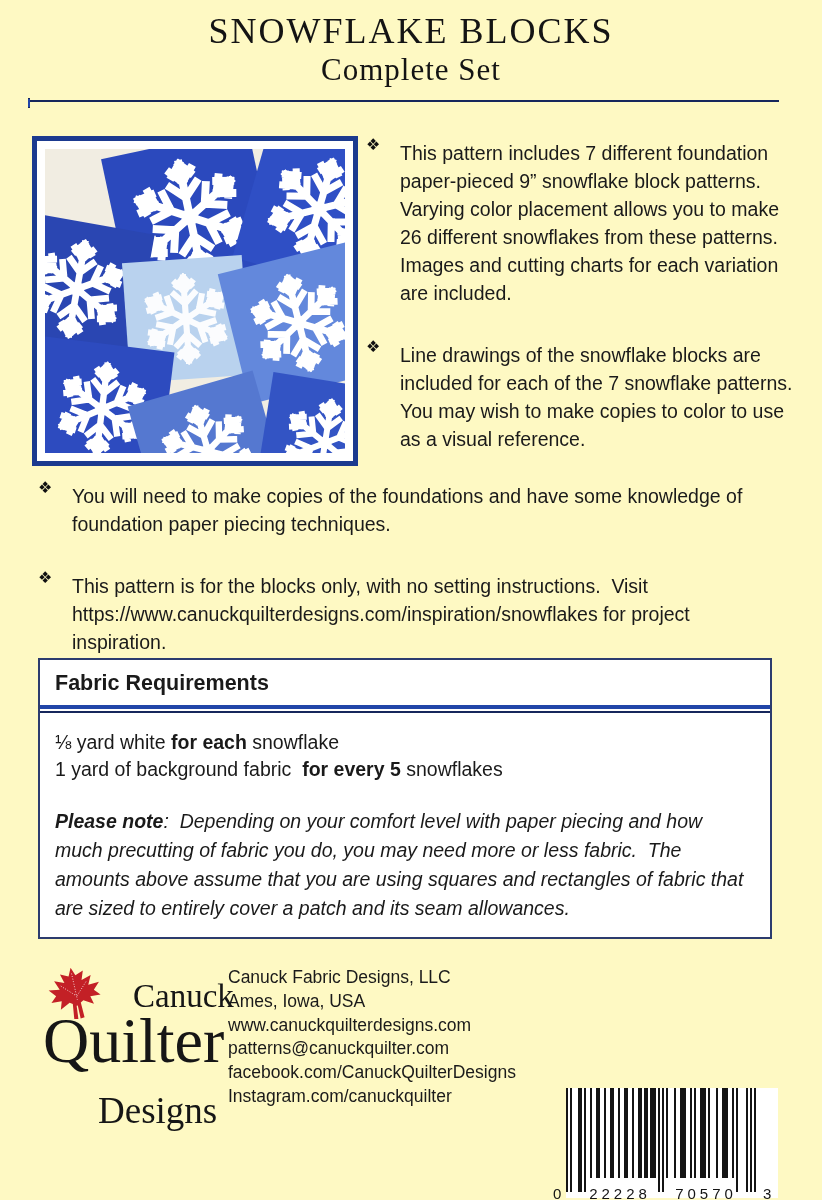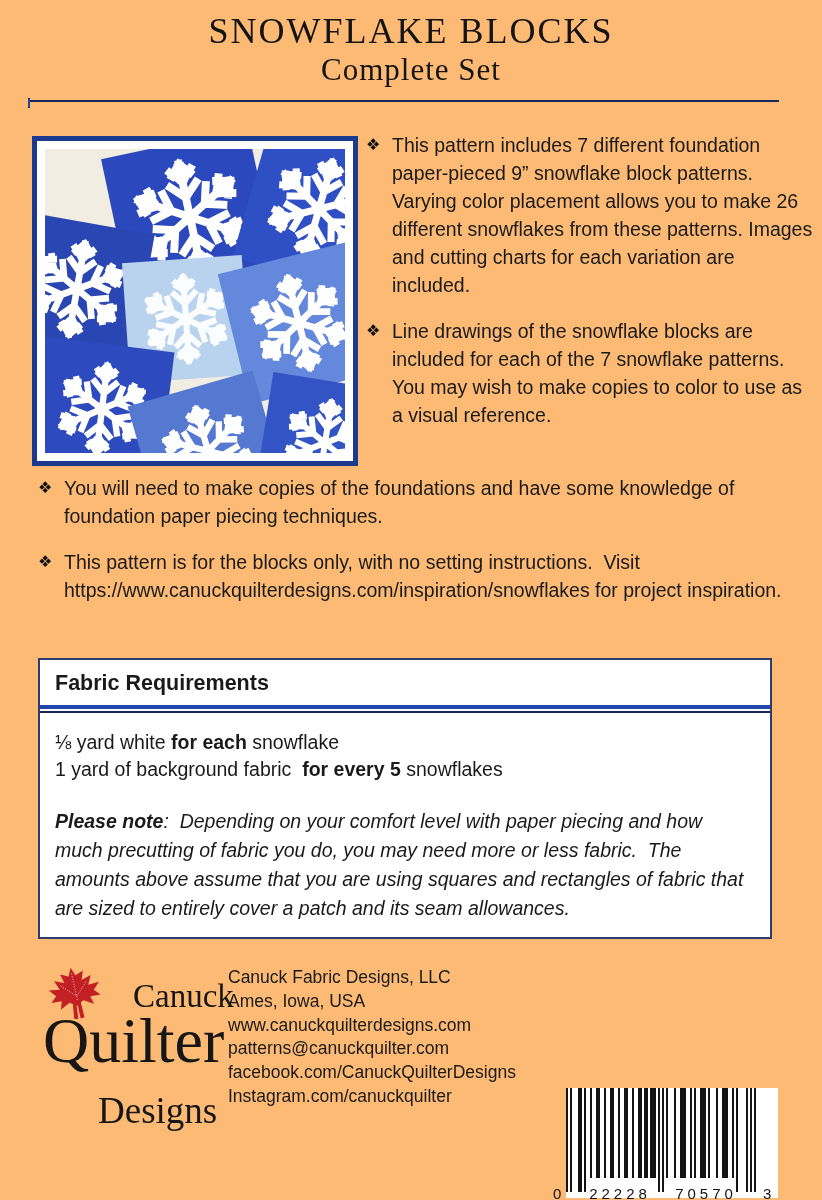--- a/index.html
+++ b/index.html
@@ -1,17 +1,17 @@
 <!DOCTYPE html>
 <html style="--c-accent-blue: #2145a8; --c-navy: #16275c; --c-box-border: #2c3c6e; --c-leaf-red: #c32026; --c-text: #1a1a1a; --c-photo-cream: #f1ede2; --c-royal-blue: #2b49bd; --c-medium-blue: #6388dc; --c-light-blue: #b9d2ee;"><head>
 <meta charset="utf-8">
 <style>
   html,body{margin:0;padding:0;background:#ffffff;}
   .page{
-    position:relative;width:822px;height:1200px;background:#fdba74;
+    position:relative;width:822px;height:1200px;background:#fef9c3;
     font-family:"Liberation Sans","DejaVu Sans",sans-serif;
     color:var(--c-text,#1a1a1a);overflow:hidden;
   }
   
   .title{
     position:absolute;top:10px;left:0;right:0;text-align:center;
     font-family:"Liberation Serif","DejaVu Serif",serif;
     font-size:36px;letter-spacing:2px;color:#141414;
   }
   .subtitle{
@@ -27,21 +27,21 @@
   .photo-frame{
     position:absolute;left:32px;top:136px;width:326px;height:330px;
     border:5px solid #1b3a8f;background:#fff;padding:8px;box-sizing:border-box;
   }
   svg.photo{width:100%;height:100%;display:block;}
   
   .bullets-right{position:absolute;left:366px;top:131px;width:447px;}
   .bullets-full{position:absolute;left:38px;top:474px;width:758px;}
   .bullet{display:flex;align-items:flex-start;margin:0 0 18px 0;}
   .marker{flex:0 0 26px;font-family:"DejaVu Sans",sans-serif;font-size:16px;line-height:28px;color:#111;}
-  .btxt{margin:0;font-size:19.5px;line-height:28px;white-space:pre-wrap;}
+  .btxt{margin:8px;font-size:19.5px;line-height:28px;white-space:pre-wrap;}
   
   .fabric-box{
     position:absolute;left:38px;top:658px;width:734px;box-sizing:border-box;
     border:2px solid var(--c-box-border,#2c3c6e);background:#fff;
   }
   .fb-title{font-weight:bold;font-size:21.5px;padding:11px 15px 9px 15px;}
   .fb-rule{height:4px;background:var(--c-accent-blue,#2145a8);}
   .fb-rule2{height:2px;background:var(--c-navy,#16275c);margin-top:2px;}
   .fb-body{padding:16px 15px 14px 15px;font-size:19.5px;line-height:27px;}
   .fb-line{white-space:pre-wrap;}

